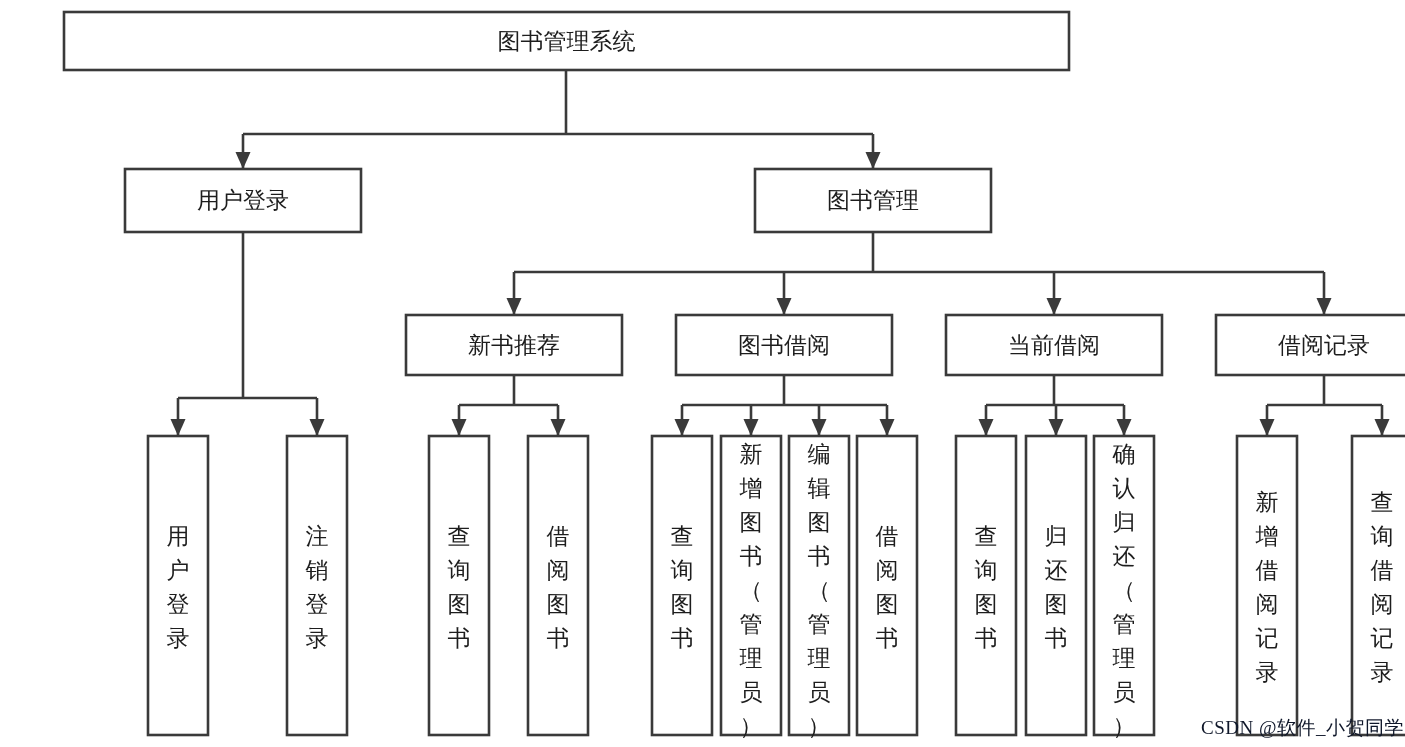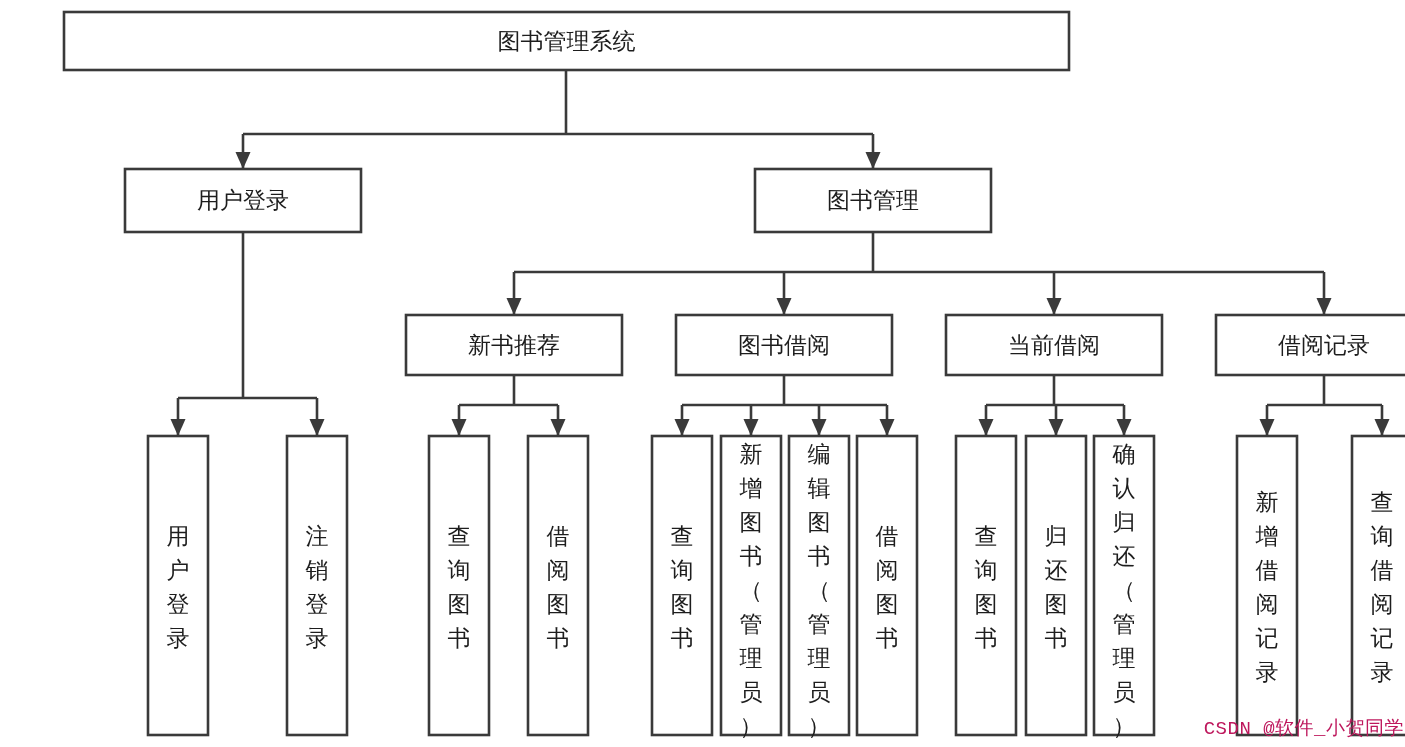--- a/index.html
+++ b/index.html
@@ -54,23 +54,23 @@
   .node-label-v {
     fill: #1d1d1d;
     font-family: "DejaVu Sans", "Liberation Sans", sans-serif;
     font-size: 23px;
     text-anchor: middle;
   }
   .watermark-text {
     position: absolute;
     right: 22px;
     bottom: 6px;
-    font-family: Liberation Mono, monospace;
+    font-family: Liberation Serif, serif;
     font-size: 19px;
-    color: #be185d;
+    color: #0f172a;
     white-space: nowrap;
     letter-spacing: 0.5px;
     user-select: none;
   }
 </style>
 </head>
 <body>
 
 <div id="diagram-root">
   <svg class="diagram-canvas" viewBox="0 0 1405 747">

